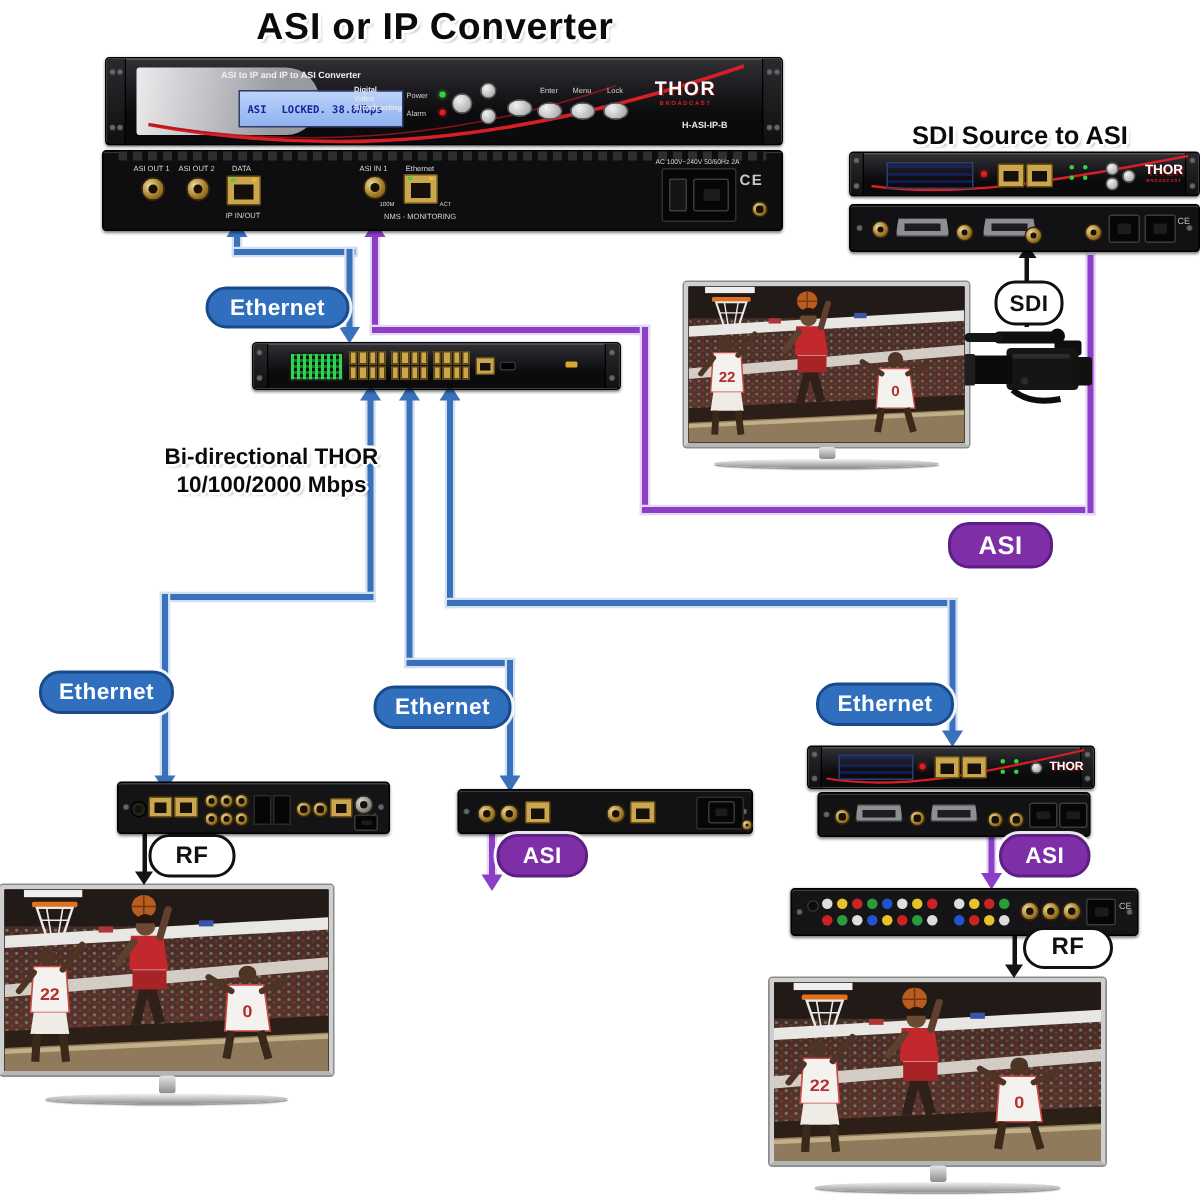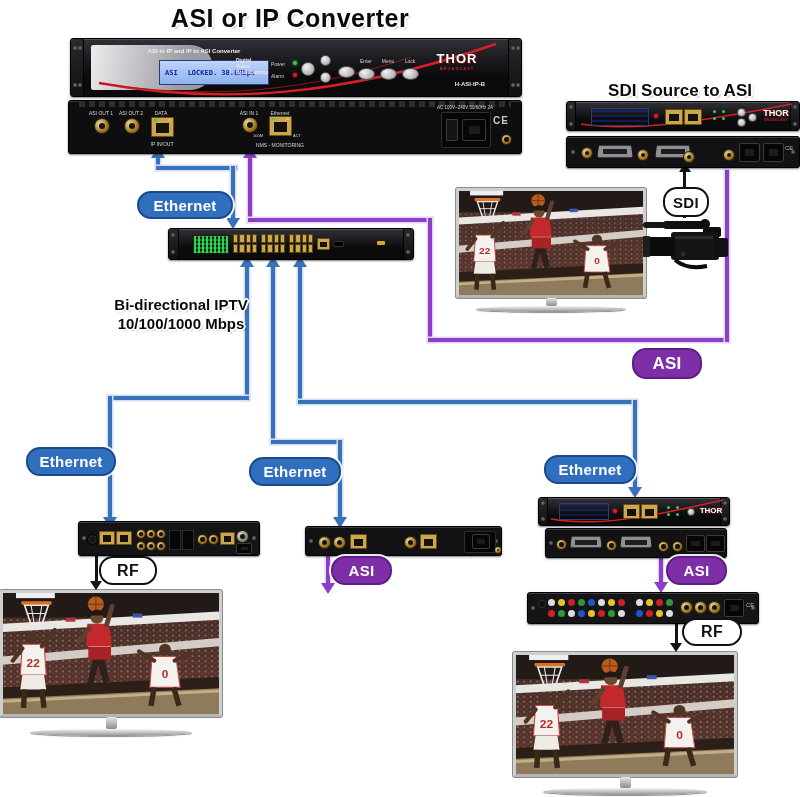--- a/index.html
+++ b/index.html
@@ -122,22 +122,22 @@
       <path d="M159 66 L173 59" stroke="#4e3424" stroke-width="4" stroke-linecap="round" fill="none"></path>
       <text x="150" y="83" font-size="11" font-weight="bold" fill="#b2302e" text-anchor="middle" font-family="Liberation Sans,sans-serif">0</text>
     </symbol>
   </svg>
 
   <div class="cap otxt" style="left:140px;top:4px;width:300px;text-align:center;font-size:25px;letter-spacing:.5px;">ASI or IP Converter</div>
 
   <div class="cap otxt" style="left:562px;top:81px;width:236px;text-align:center;font-size:17px;">SDI Source to ASI</div>
 
   <div class="cap otxt" style="left:83px;top:295px;width:196px;text-align:center;font-size:15px;line-height:19px;">
-    <div>Bi-directional IPTV</div>
-    <div>10/100/1000 Mbps</div>
+    <div>Bi-directional THOR</div>
+    <div>10/100/2000 Mbps</div>
   </div>
 
   <div class="ar ab-up" style="left:151px;top:147px;"></div>
   <div class="lnb" style="left:156px;top:158px;width:4px;height:12px;"></div>
   <div class="lnb" style="left:156px;top:166px;width:81px;height:4px;"></div>
   <div class="lnb" style="left:231px;top:166px;width:4px;height:53px;"></div>
   <div class="ar ab-dn" style="left:226px;top:218px;"></div>
 
   <div class="ar ab-up" style="left:240px;top:256px;"></div>
   <div class="lnb" style="left:245px;top:266px;width:4px;height:134px;"></div>

